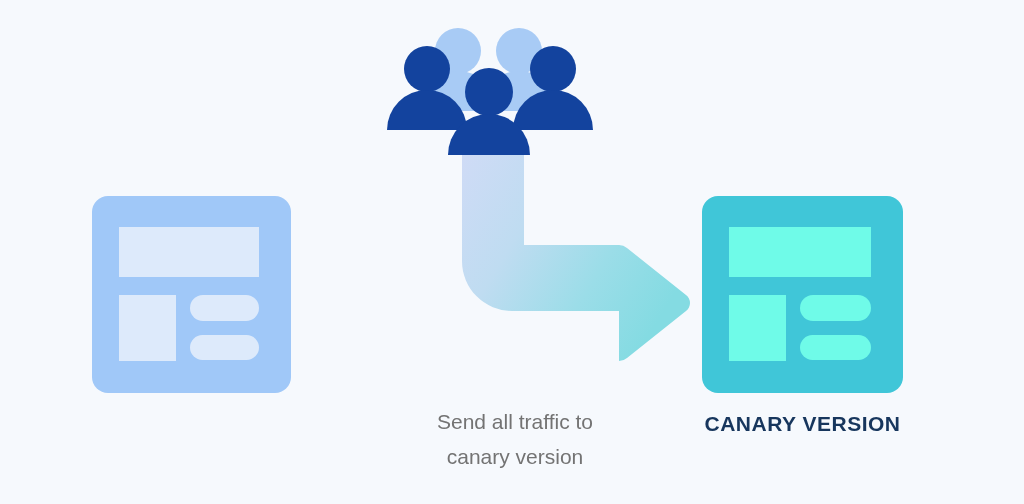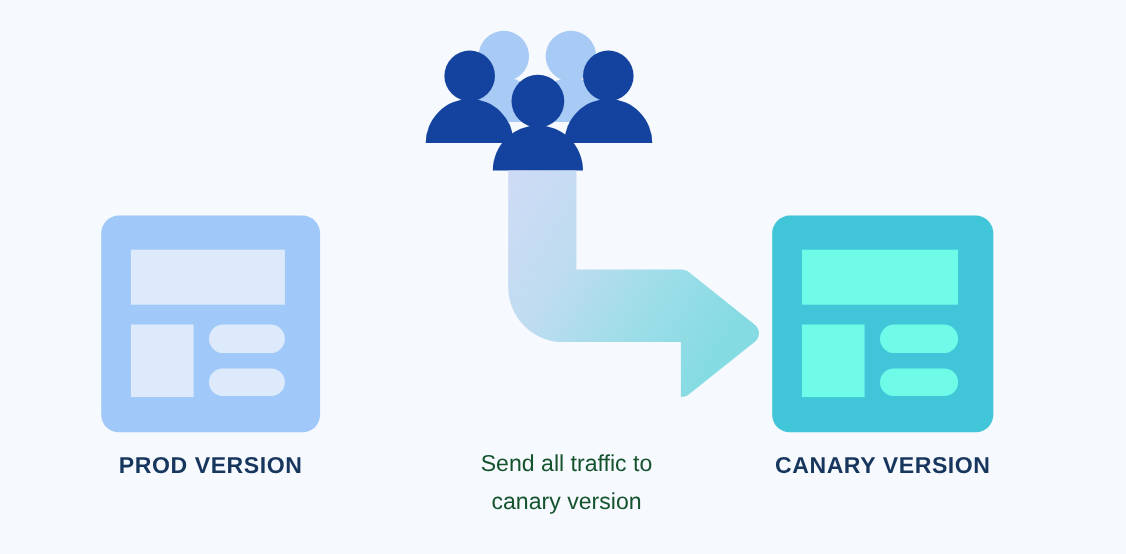--- a/index.html
+++ b/index.html
@@ -93,21 +93,21 @@
     width: 225px;
   }
 
   .flow-note {
     position: absolute;
     left: 390px;
     top: 404px;
     width: 250px;
     font-size: 21px;
     line-height: 35px;
-    color: #14532d;
+    color: #737373;
     text-align: center;
   }
   .flow-note span { display: block; }
 
   
   .layer {
     position: absolute;
     left: 0;
     top: 0;
   }
@@ -169,21 +169,20 @@
              A50,50 0 0 1 462,261
              Z"></path>
   </svg>
 
   <div class="card card-prod">
     <div class="blk blk-banner"></div>
     <div class="blk blk-square"></div>
     <div class="blk blk-pill1"></div>
     <div class="blk blk-pill2"></div>
   </div>
-  <div class="caption caption-prod">PROD VERSION</div>
 
   <div class="card card-canary">
     <div class="blk blk-banner"></div>
     <div class="blk blk-square"></div>
     <div class="blk blk-pill1"></div>
     <div class="blk blk-pill2"></div>
   </div>
   <div class="caption caption-canary">CANARY VERSION</div>
 
   <div class="flow-note">

